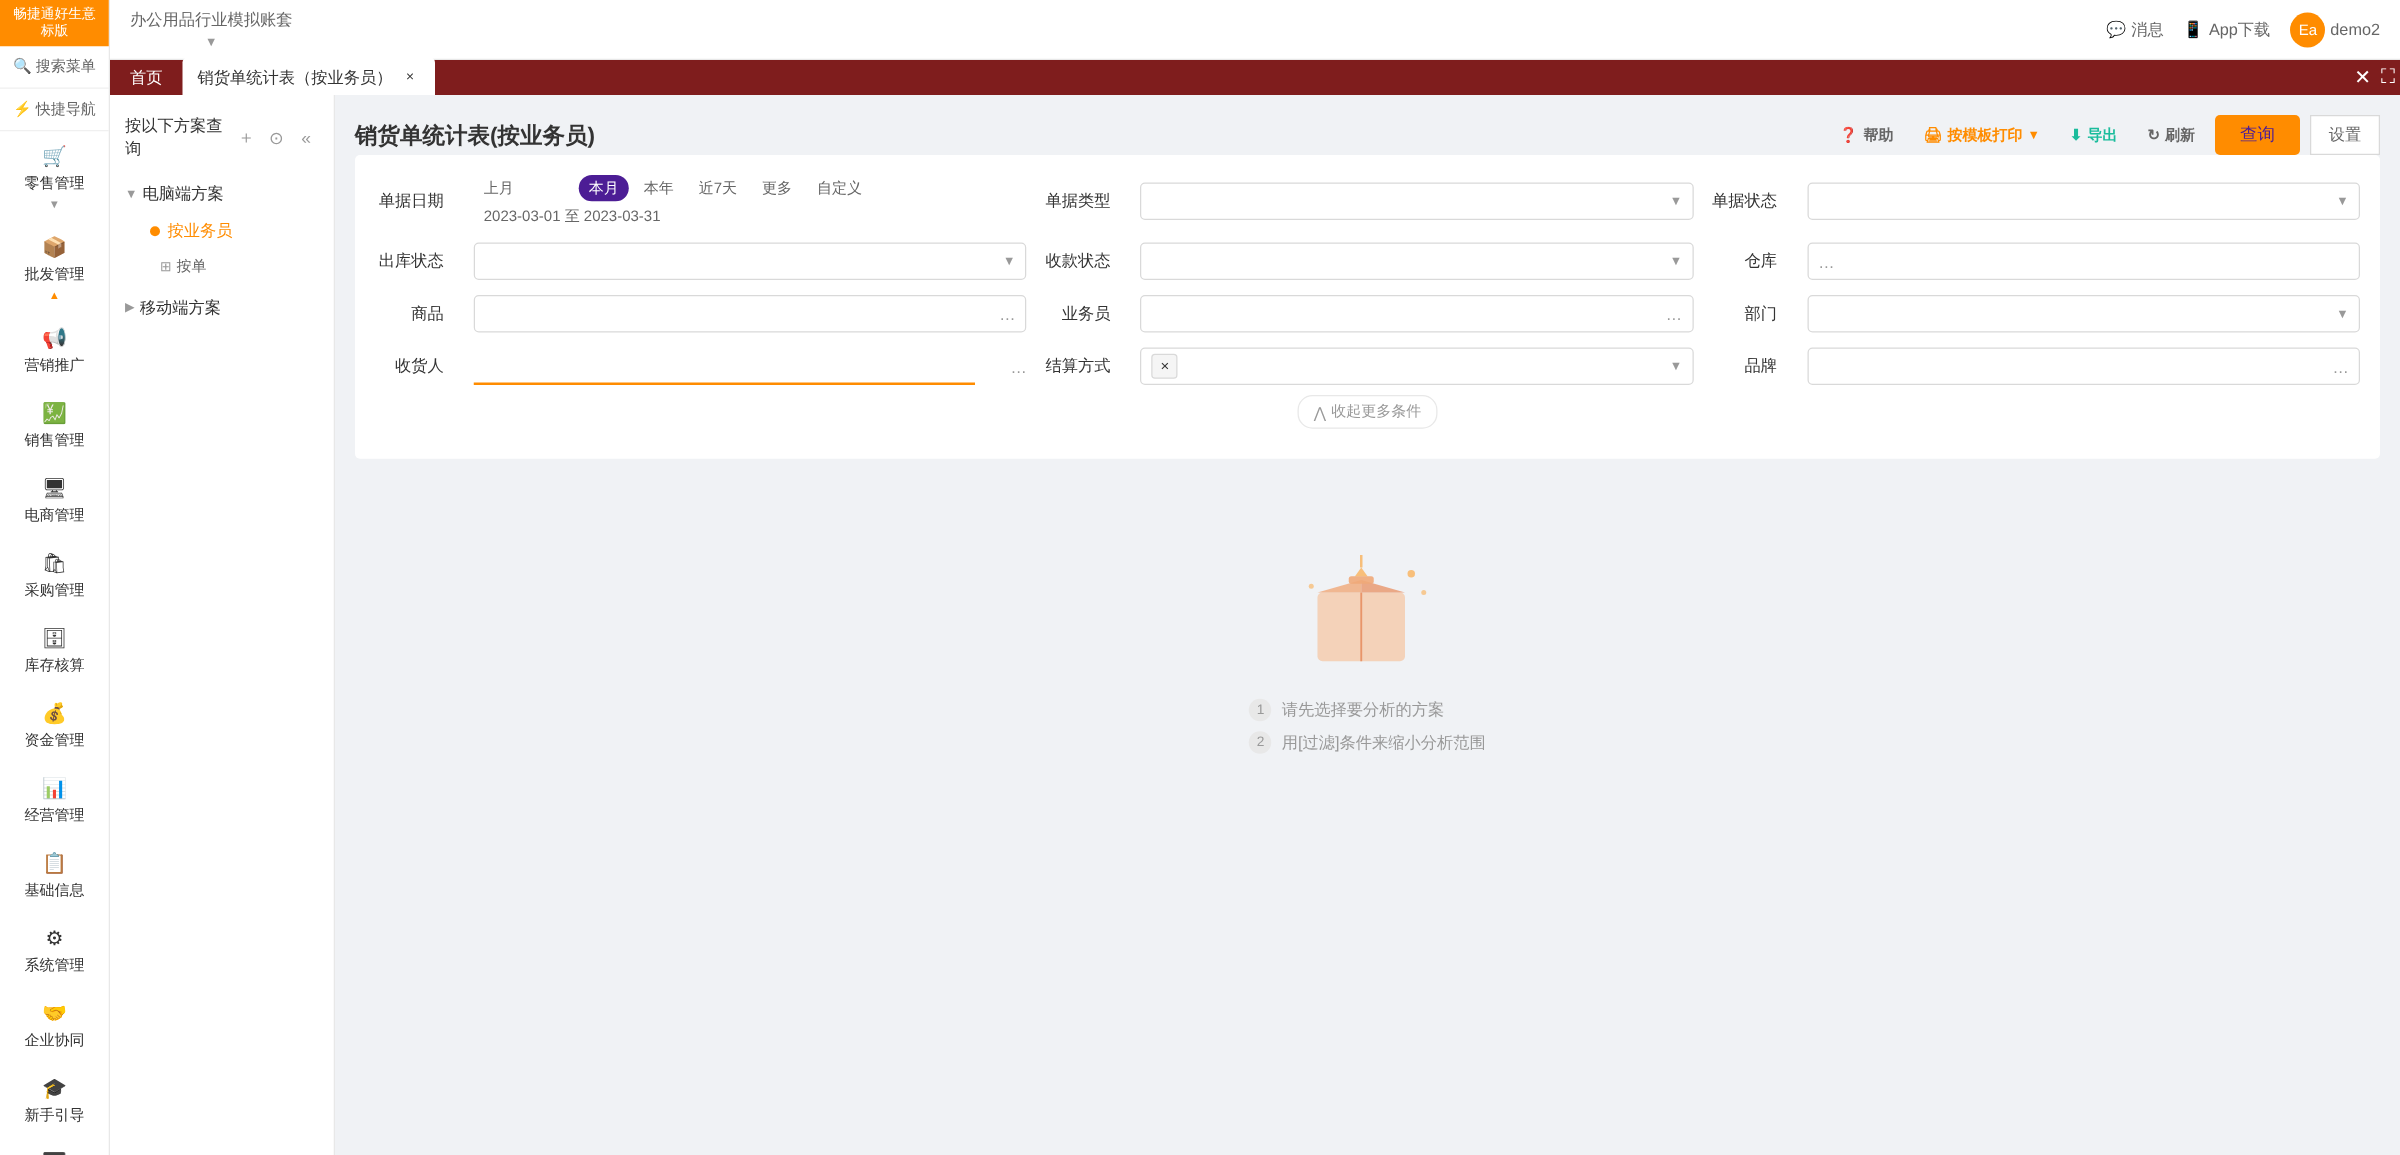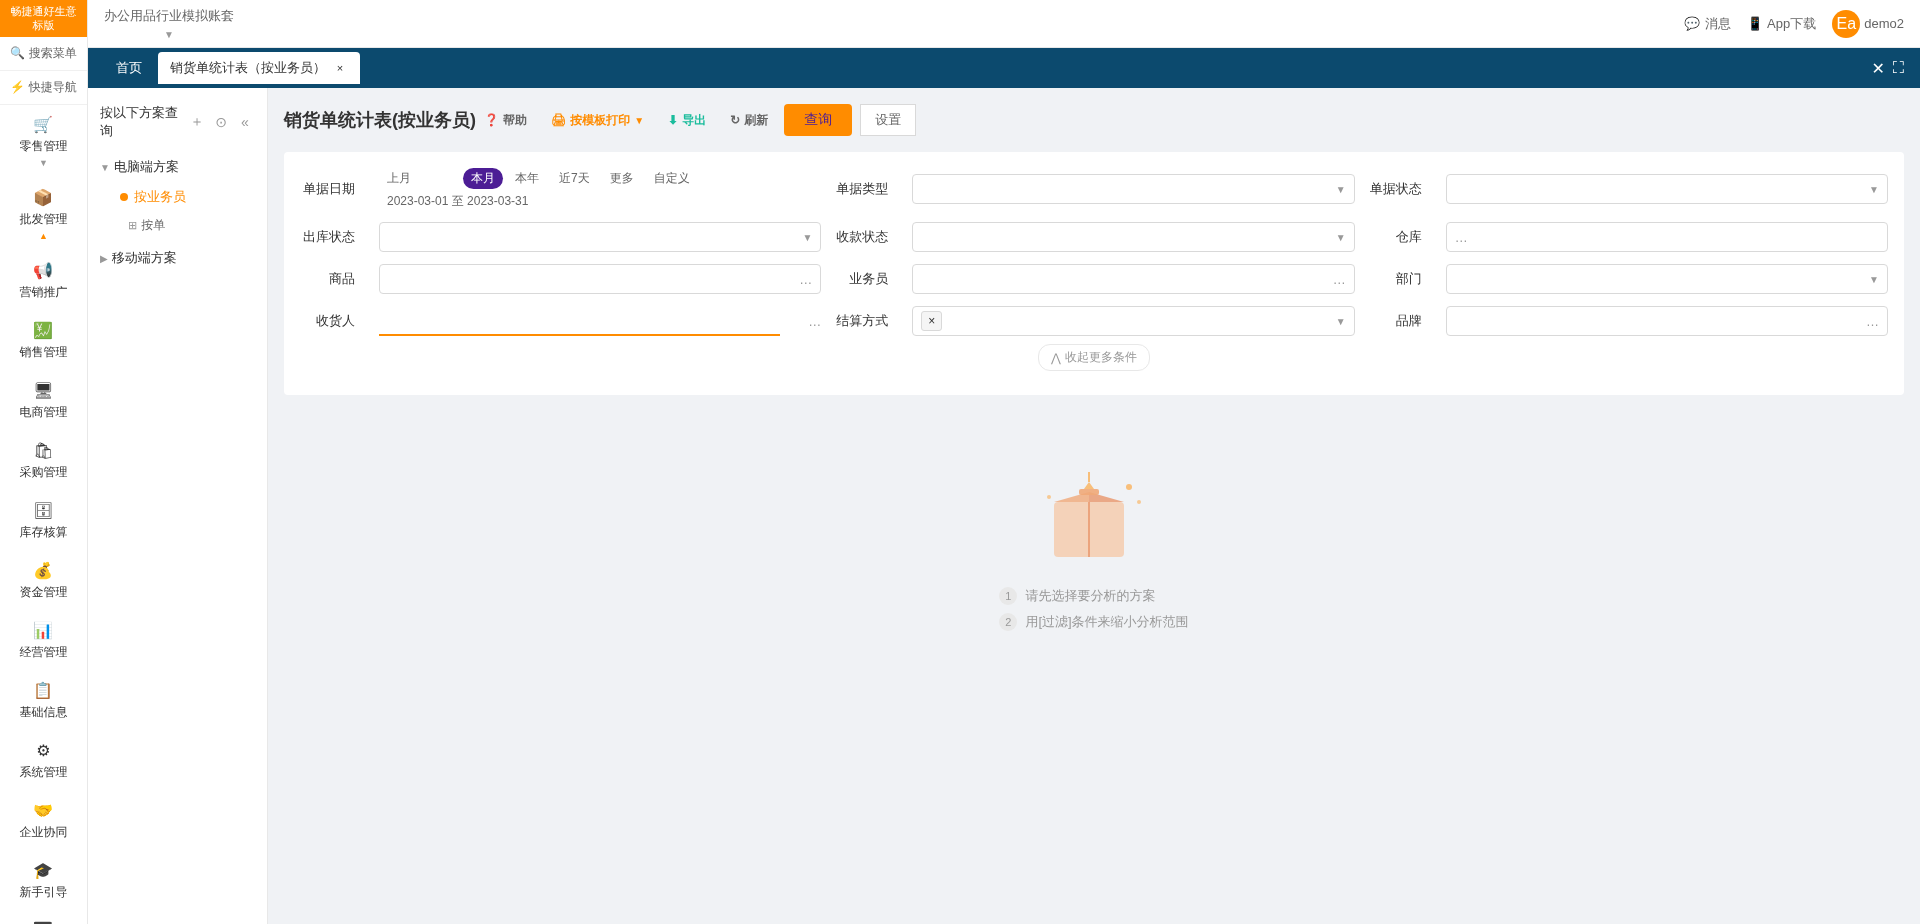--- a/index.html
+++ b/index.html
@@ -16,24 +16,24 @@
 
     
     .main { flex: 1; display: flex; flex-direction: column; overflow: hidden; }
 
     
     .top-header { height: 48px; background: #fff; display: flex; align-items: center; justify-content: space-between; padding: 0 16px; border-bottom: 1px solid #e8e8e8; flex-shrink: 0; }
     .top-header-left { display: flex; align-items: center; gap: 8px; color: #666; font-size: 13px; }
     .top-header-dropdown { display: flex; align-items: center; gap: 4px; cursor: pointer; flex-direction: column; }
     .top-header-right { display: flex; align-items: center; gap: 16px; color: #666; font-size: 13px; }
     .top-header-right-item { display: flex; align-items: center; gap: 4px; cursor: pointer; }
-    .avatar { width: 28px; height: 28px; border-radius: 50%; background: #ff8c00; display: flex; align-items: center; justify-content: center; color: #fff; font-size: 16px; }
-
-    
-    .tab-bar { height: 40px; background: #0c4a6e; display: flex; align-items: center; padding: 0 16px; gap: 4px; flex-shrink: 0; }
+    .avatar { width: 28px; height: 28px; border-radius: 50%; background: #ff8c00; display: flex; align-items: center; justify-content: center; color: #fff; font-size: 12px; }
+
+    
+    .tab-bar { height: 28px; background: #7f1d1d; display: flex; align-items: center; padding: 0 4px; gap: 4px; flex-shrink: 0; }
     .tab-item { height: 32px; padding: 0 12px; border-radius: 4px 4px 0 0; display: flex; align-items: center; gap: 6px; cursor: pointer; font-size: 13px; color: #fff; }
     .tab-item.active { background: #fff; color: #333; }
     .tab-close { width: 16px; height: 16px; display: flex; align-items: center; justify-content: center; border-radius: 50%; font-size: 11px; cursor: pointer; }
     .tab-bar-actions { margin-left: auto; display: flex; gap: 8px; }
     .tab-bar-icon { color: #fff; cursor: pointer; font-size: 16px; }
 
     
     .content { flex: 1; display: flex; overflow: hidden; background: #f0f2f5; }
 
     
@@ -43,21 +43,21 @@
     .scheme-btn { width: 20px; height: 20px; display: flex; align-items: center; justify-content: center; cursor: pointer; color: #999; font-size: 14px; border-radius: 3px; }
     .scheme-group { margin: 4px 0; }
     .scheme-group-header { display: flex; align-items: center; gap: 4px; padding: 6px 12px; cursor: pointer; font-size: 13px; color: #333; }
     .scheme-item { padding: 6px 24px 6px 32px; cursor: pointer; font-size: 13px; color: #333; display: flex; align-items: center; gap: 6px; }
     .scheme-item.active { color: #ff8c00; }
     .scheme-item-dot { width: 8px; height: 8px; border-radius: 50%; background: #ff8c00; flex-shrink: 0; }
     .scheme-sub-item { padding: 5px 24px 5px 40px; cursor: pointer; font-size: 12px; color: #666; display: flex; align-items: center; gap: 4px; }
 
     
     .main-panel { flex: 1; padding: 16px; overflow-y: auto; }
-    .page-title { font-size: 18px; font-weight: bold; color: #333; margin-bottom: 16px; display: flex; align-items: center; justify-content: flex-start; }
+    .page-title { font-size: 18px; font-weight: bold; color: #333; display: flex; align-items: center; justify-content: space-between; }
     .page-title-actions { display: flex; gap: 8px; }
     .title-action-btn { display: flex; align-items: center; gap: 4px; font-size: 12px; color: #666; cursor: pointer; padding: 4px 8px; border-radius: 4px; }
     .title-action-btn.orange { color: #ff8c00; }
     .title-action-btn.green { color: #1abc9c; }
 
     
     .filter-area { background: #fff; border-radius: 4px; padding: 16px; margin-bottom: 12px; }
     .filter-label { font-size: 13px; color: #333; white-space: nowrap; flex-shrink: 0; min-width: 55px; text-align: right; }
     .date-tabs { display: flex; align-items: center; gap: 4px; }
     .date-tab { padding: 2px 8px; border-radius: 12px; font-size: 12px; cursor: pointer; color: #666; }

